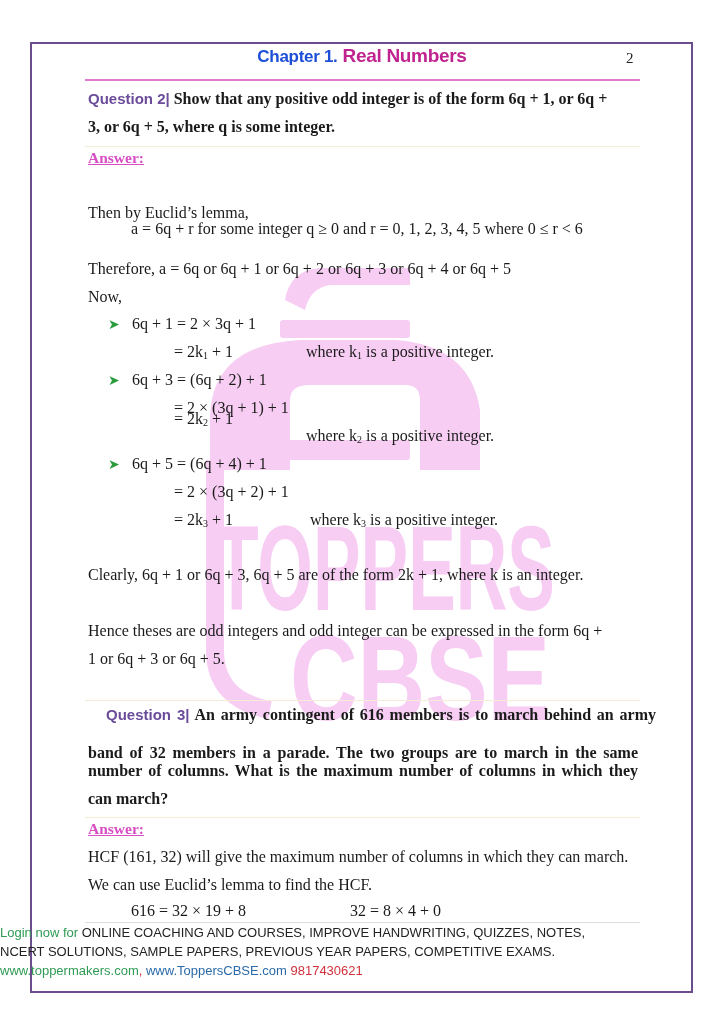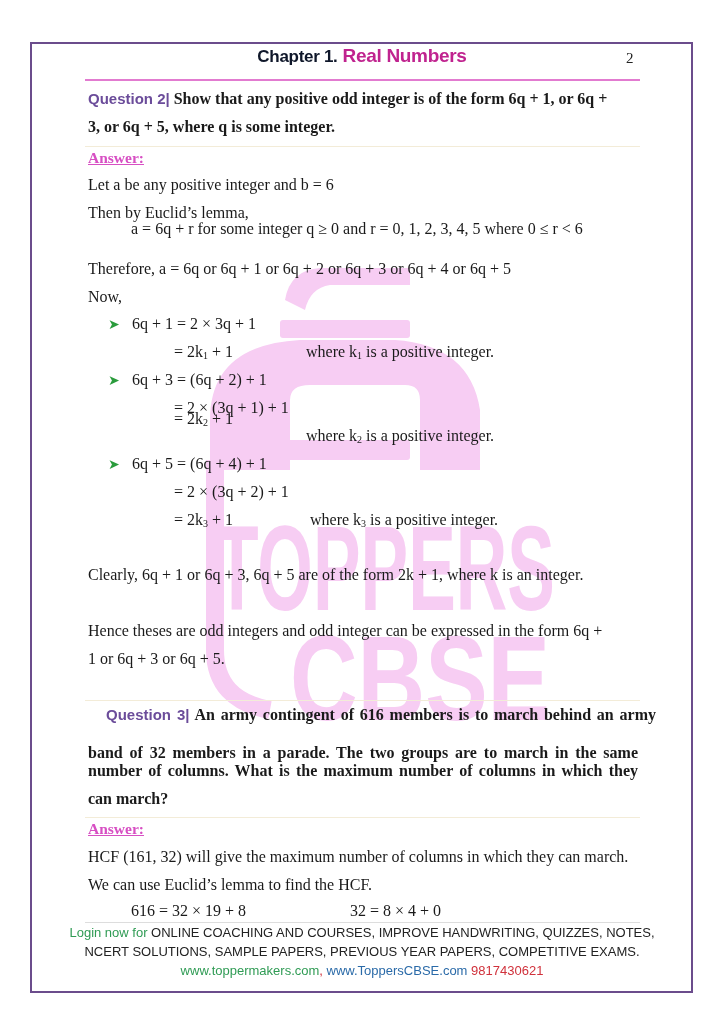--- a/index.html
+++ b/index.html
@@ -1,32 +1,32 @@
 <!DOCTYPE html>
 <html><head>
 <meta charset="utf-8">
 <style>
   html,body{margin:0;padding:0;background:#fff;}
   body{width:724px;height:1024px;position:relative;overflow:hidden;font-family:"Liberation Serif","DejaVu Serif",serif;color:#1a1a1a;}
   .frame{position:absolute;left:30px;top:42px;width:663px;height:951px;border:2px solid #6b4c8c;box-sizing:border-box;}
   .wm{position:absolute;left:0;top:0;width:724px;height:1024px;pointer-events:none;z-index:0;}
   .content{position:absolute;left:0;top:0;width:724px;height:1024px;z-index:1;}
   .hdr{position:absolute;top:45px;left:0;width:724px;text-align:center;font-family:"Liberation Sans",sans-serif;font-size:19px;font-weight:bold;letter-spacing:-0.3px;}
-  .hdr .ch{color:#0f172a;font-size:17px;}
+  .hdr .ch{color:#1d4ed8;font-size:17px;}
   .hdr .rn{color:#c0238f;}
   .pgnum{position:absolute;top:50px;left:626px;font-size:15px;color:#222;}
   .hline{position:absolute;left:85px;width:555px;height:2px;background:#e27bd0;top:79px;}
   .thin{position:absolute;left:85px;width:555px;height:1px;background:#f3ecd8;}
   .line{position:absolute;left:88px;font-size:16px;white-space:nowrap;}
   .q{font-weight:bold;font-size:16px;}
   .qlbl{color:#6b4c9a;font-family:"Liberation Sans",sans-serif;font-weight:bold;font-size:15px;}
   .ans{color:#d74fc3;font-weight:bold;font-size:15.5px;text-decoration:underline;}
   .arrow{color:#2a9c3c;font-size:14px;position:absolute;left:108px;}
   .justify{width:550px;text-align:justify;text-align-last:justify;}
-  .footer{position:absolute;left:0;width:724px;text-align:center;font-family:"Liberation Sans",sans-serif;font-size:13px;color:#222;}
+  .footer{position:absolute;left:0;width:724px;text-align:left;font-family:"Liberation Sans",sans-serif;font-size:13px;color:#222;}
   .green{color:#2f9b54;} .blue{color:#2a6aa8;} .red{color:#d0313b;}
   sub{font-size:10px;vertical-align:-2px;}
 </style>
 </head>
 <body>
 
 <div class="frame"></div>
 
 <svg class="wm" viewBox="0 0 724 1024">
   <g fill="#f7cdf3">
@@ -52,21 +52,20 @@
   <div class="hline"></div>
 
   <div class="line q" style="top:90px;">
     <span class="qlbl">Question 2|</span>
     <span>Show that any positive odd integer is of the form 6q + 1, or 6q +</span>
   </div>
   <div class="line q" style="top:118px;text-align:right;">3, or 6q + 5, where q is some integer.</div>
   <div class="thin" style="top:146px;"></div>
   <div class="line ans" style="top:149px;">Answer:</div>
 
-  <div class="line" style="top:176px;">Let a be any positive integer and b = 6</div>
   <div class="line" style="top:204px;">Then by Euclid’s lemma,</div>
   <div class="line" style="top:220px;left:131px;">a = 6q + r for some integer q ≥ 0 and r = 0, 1, 2, 3, 4, 5 where 0 ≤ r &lt; 6</div>
   <div class="line" style="top:260px;">Therefore, a = 6q or 6q + 1 or 6q + 2 or 6q + 3 or 6q + 4 or 6q + 5</div>
   <div class="line" style="top:288px;">Now,</div>
 
   <span class="arrow" style="top:316px;">➤</span>
   <div class="line" style="top:315px;left:132px;">6q + 1 = 2 × 3q + 1</div>
   <div class="line" style="top:343px;left:174px;">= 2k<sub>1</sub> + 1</div>
   <div class="line" style="top:343px;left:306px;"><span>where k</span><sub>1</sub><span> is a positive integer.</span></div>
 

